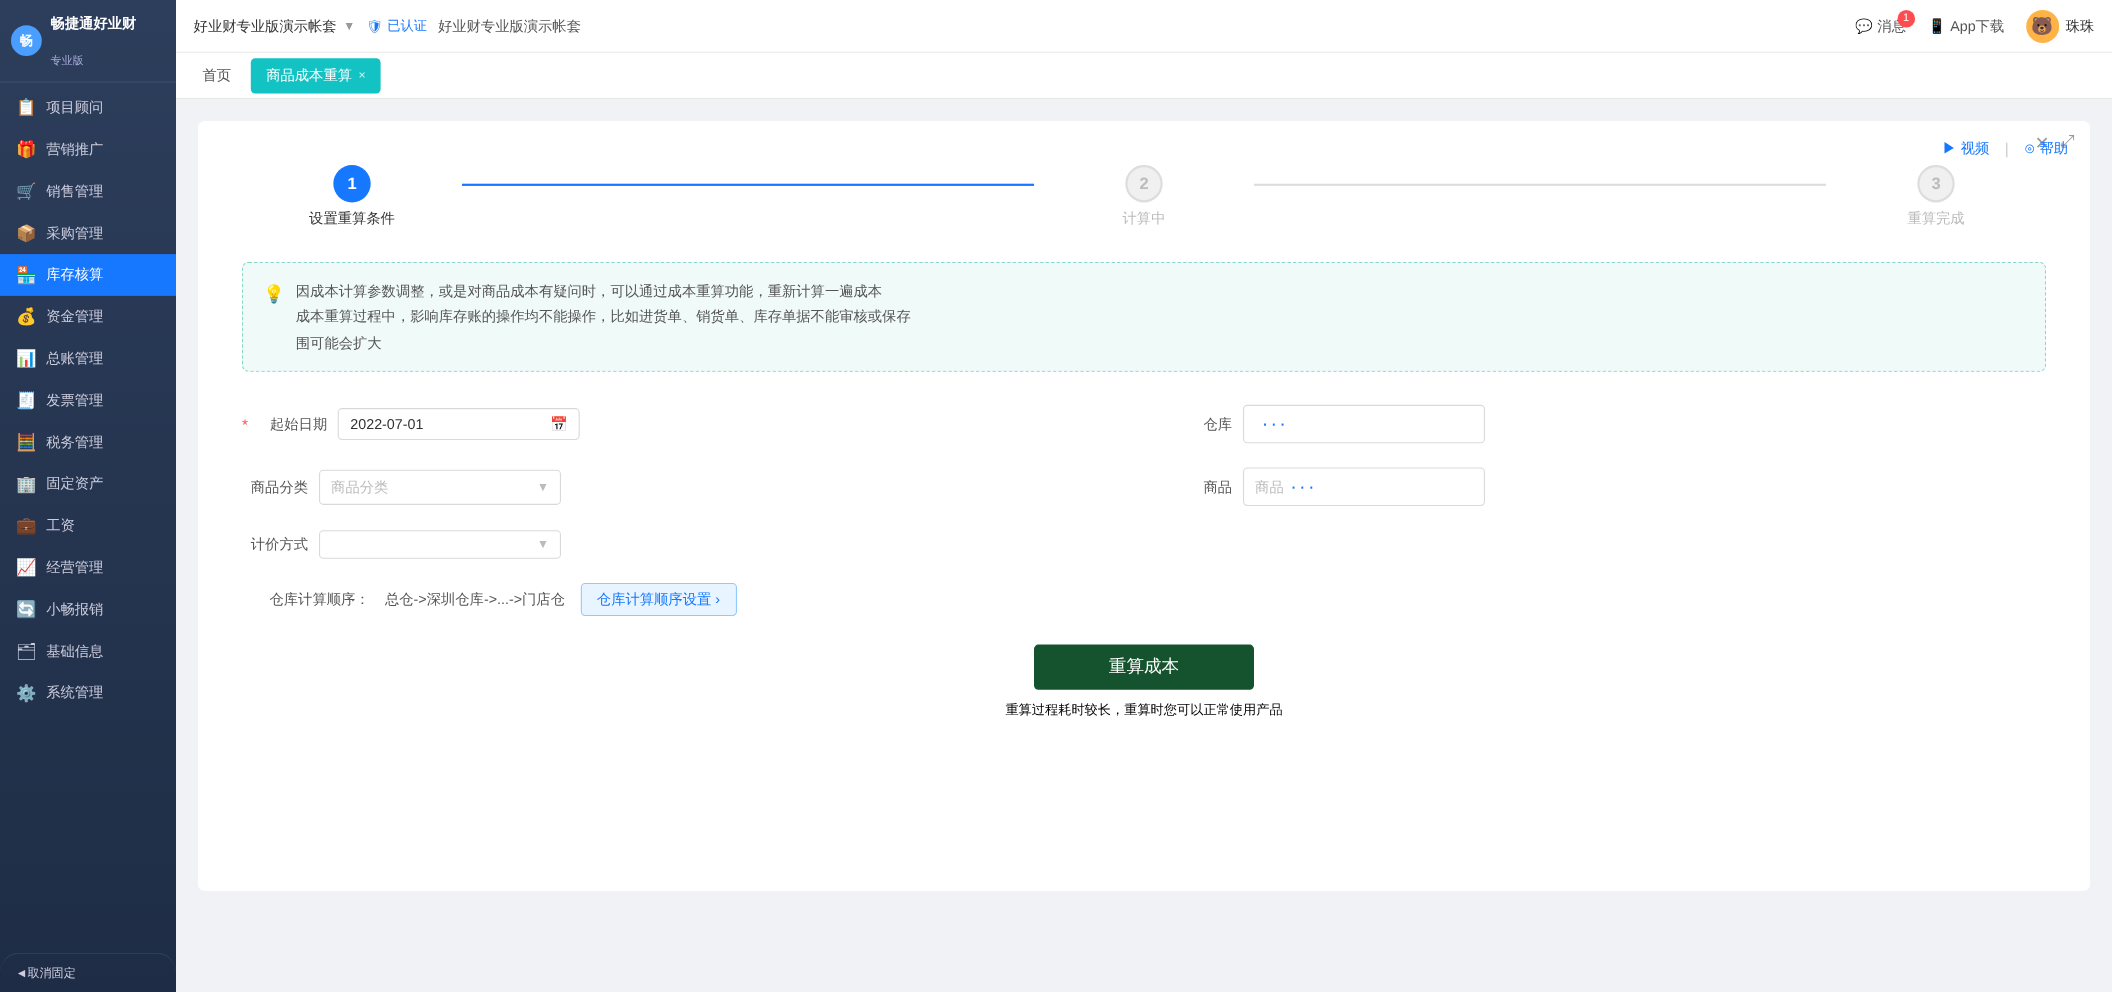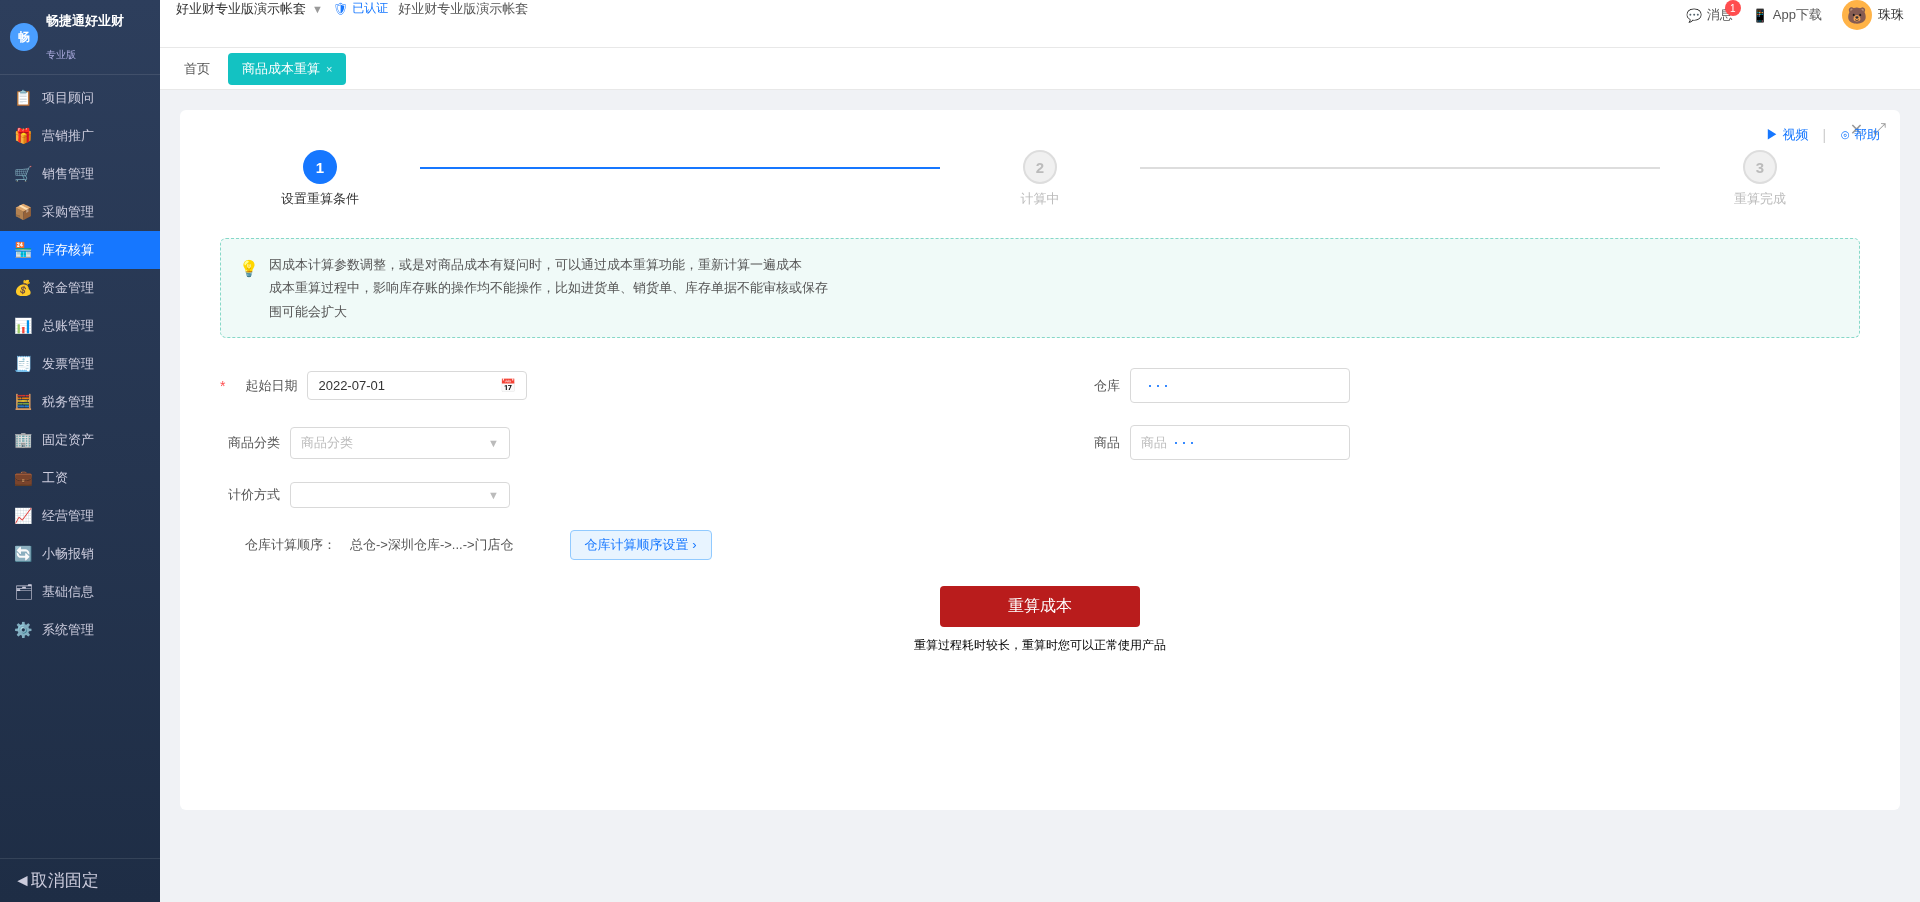--- a/index.html
+++ b/index.html
@@ -38,43 +38,44 @@
       gap: 8px;
       color: #ccd;
       font-size: 13px;
       transition: background 0.2s;
     }
     .sidebar-item.active { background: #1677ff; color: #fff; }
     .sidebar-item-icon { font-size: 15px; width: 20px; text-align: center; }
     .sidebar-bottom {
       padding: 10px 14px;
       color: #ccd;
-      font-size: 17px;
+      font-size: 11px;
       display: flex;
       align-items: center;
       gap: 6px;
       cursor: pointer;
       border-top: 1px solid rgba(255,255,255,0.1);
+      border-radius: 18px;
     }
 
     
     .main {
       flex: 1;
       display: flex;
       flex-direction: column;
       height: 100%;
       background: #f0f2f5;
     }
 
     
     .topbar {
       height: 48px;
       background: #fff;
       display: flex;
-      align-items: flex-start;
+      align-items: center;
       padding: 0 16px;
       border-bottom: 1px solid #e8e8e8;
       gap: 10px;
     }
     .topbar-account {
       display: flex;
       align-items: center;
       gap: 6px;
       color: #333;
       font-size: 13px;
@@ -305,33 +306,32 @@
       background: #e8f4ff;
       border: 1px solid #91caff;
       border-radius: 4px;
       padding: 5px 14px;
       font-size: 13px;
       color: #1677ff;
       cursor: pointer;
       display: flex;
       align-items: center;
       gap: 4px;
-      margin-left: 42px;
     }
 
     
     .submit-area {
       display: flex;
       flex-direction: column;
       align-items: center;
       margin-top: 10px;
       gap: 10px;
     }
     .submit-btn {
-      background: #b91c1c;
+      background: #14532d;
       border: none;
       border-radius: 4px;
       padding: 10px 50px;
       font-size: 16px;
       color: #fff;
       cursor: pointer;
       width: 200px;
     }
     .submit-hint {
       font-size: 12px;

